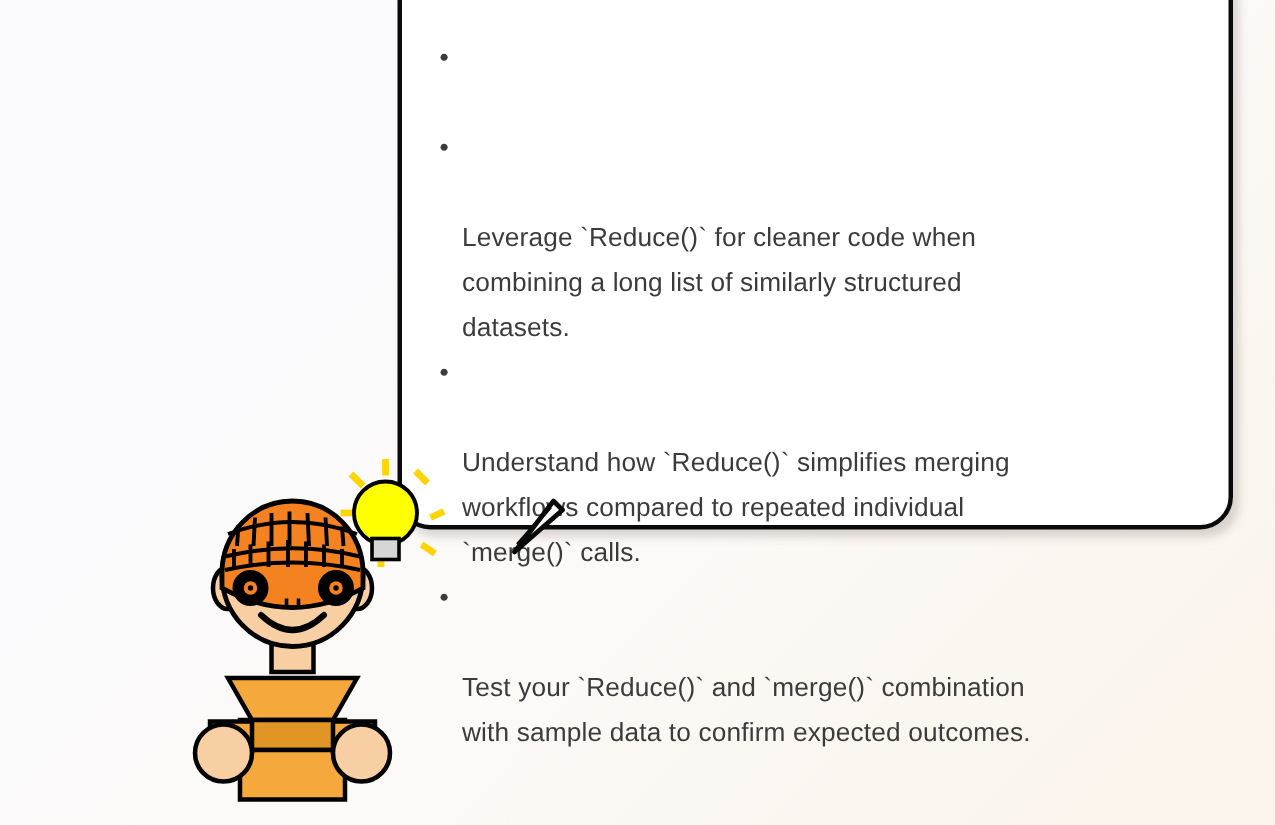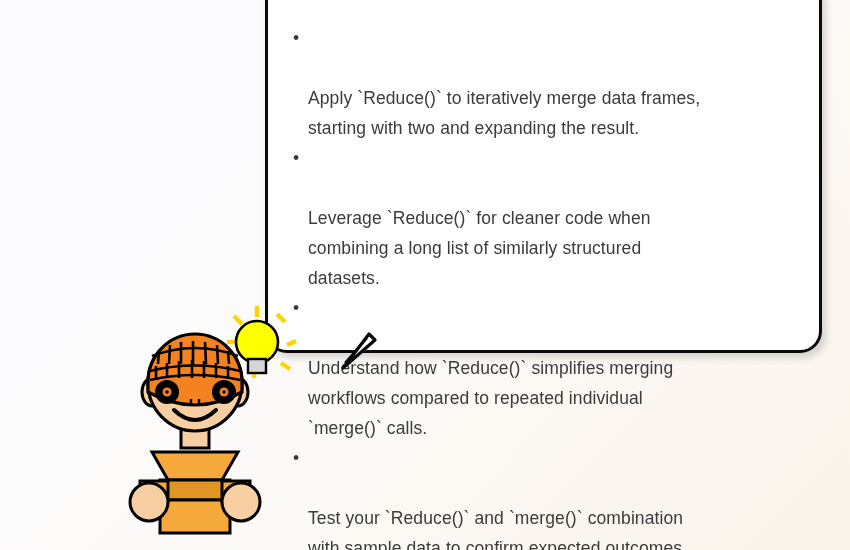--- a/index.html
+++ b/index.html
@@ -99,22 +99,20 @@
 </head>
 <body>
 
 <div id="scene">
 
   <div id="bubble">
     <div id="bubble-text">
 
       <div class="bullet-item">
         <span class="dot">•</span>
-        <span>Apply `Reduce()` to iteratively merge data frames,
-starting with two and expanding the result.</span>
       </div>
 
       <div class="bullet-item">
         <span class="dot">•</span>
         <span>Leverage `Reduce()` for cleaner code when
 combining a long list of similarly structured
 datasets.</span>
       </div>
 
       <div class="bullet-item">

